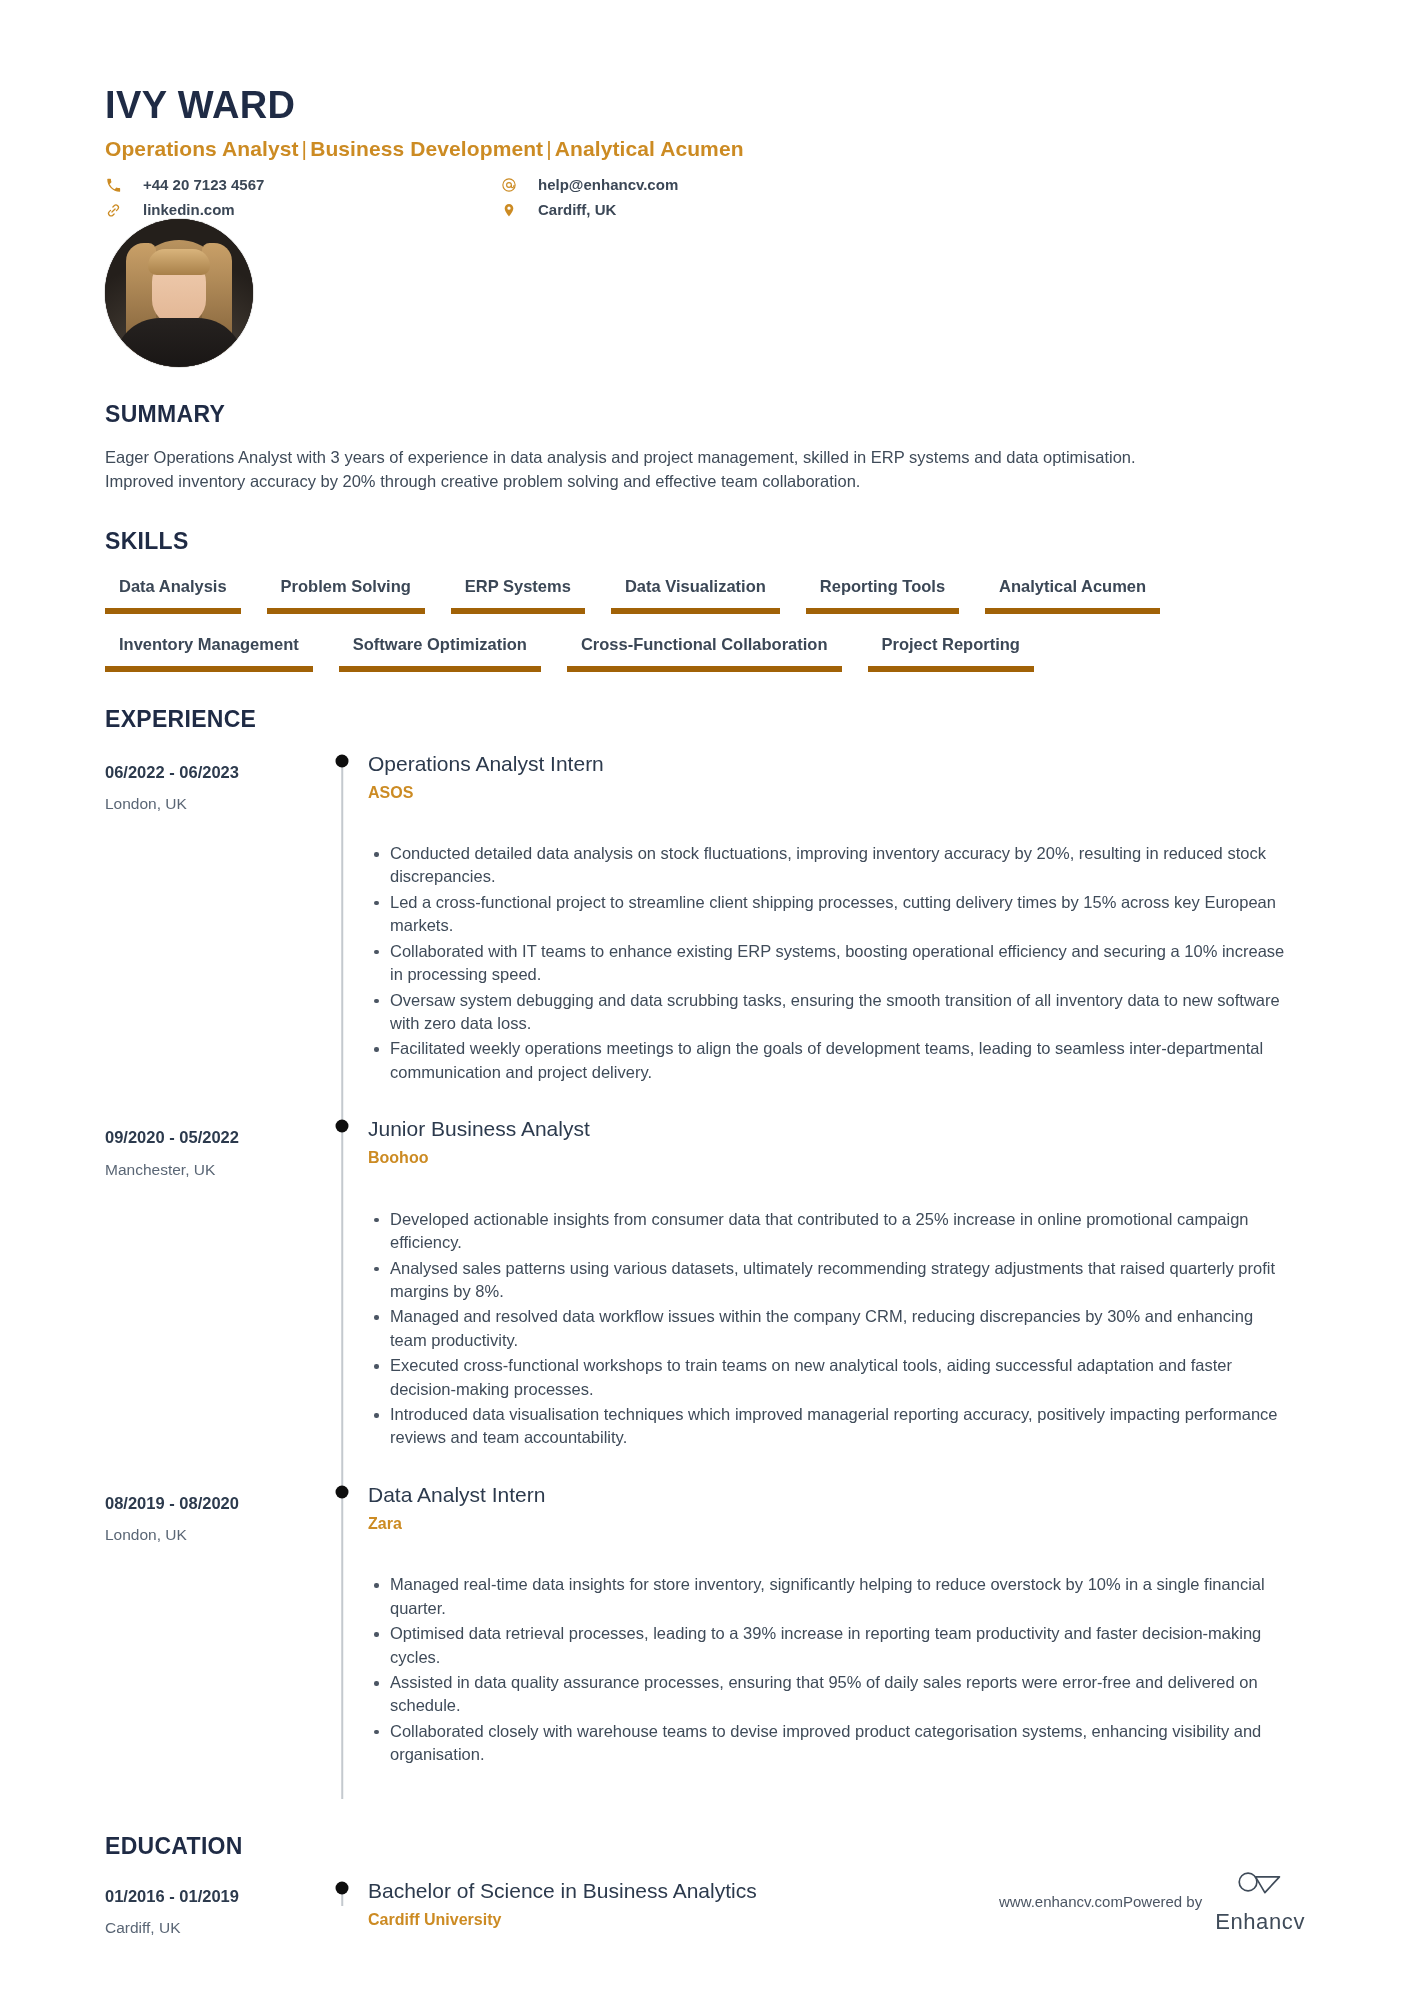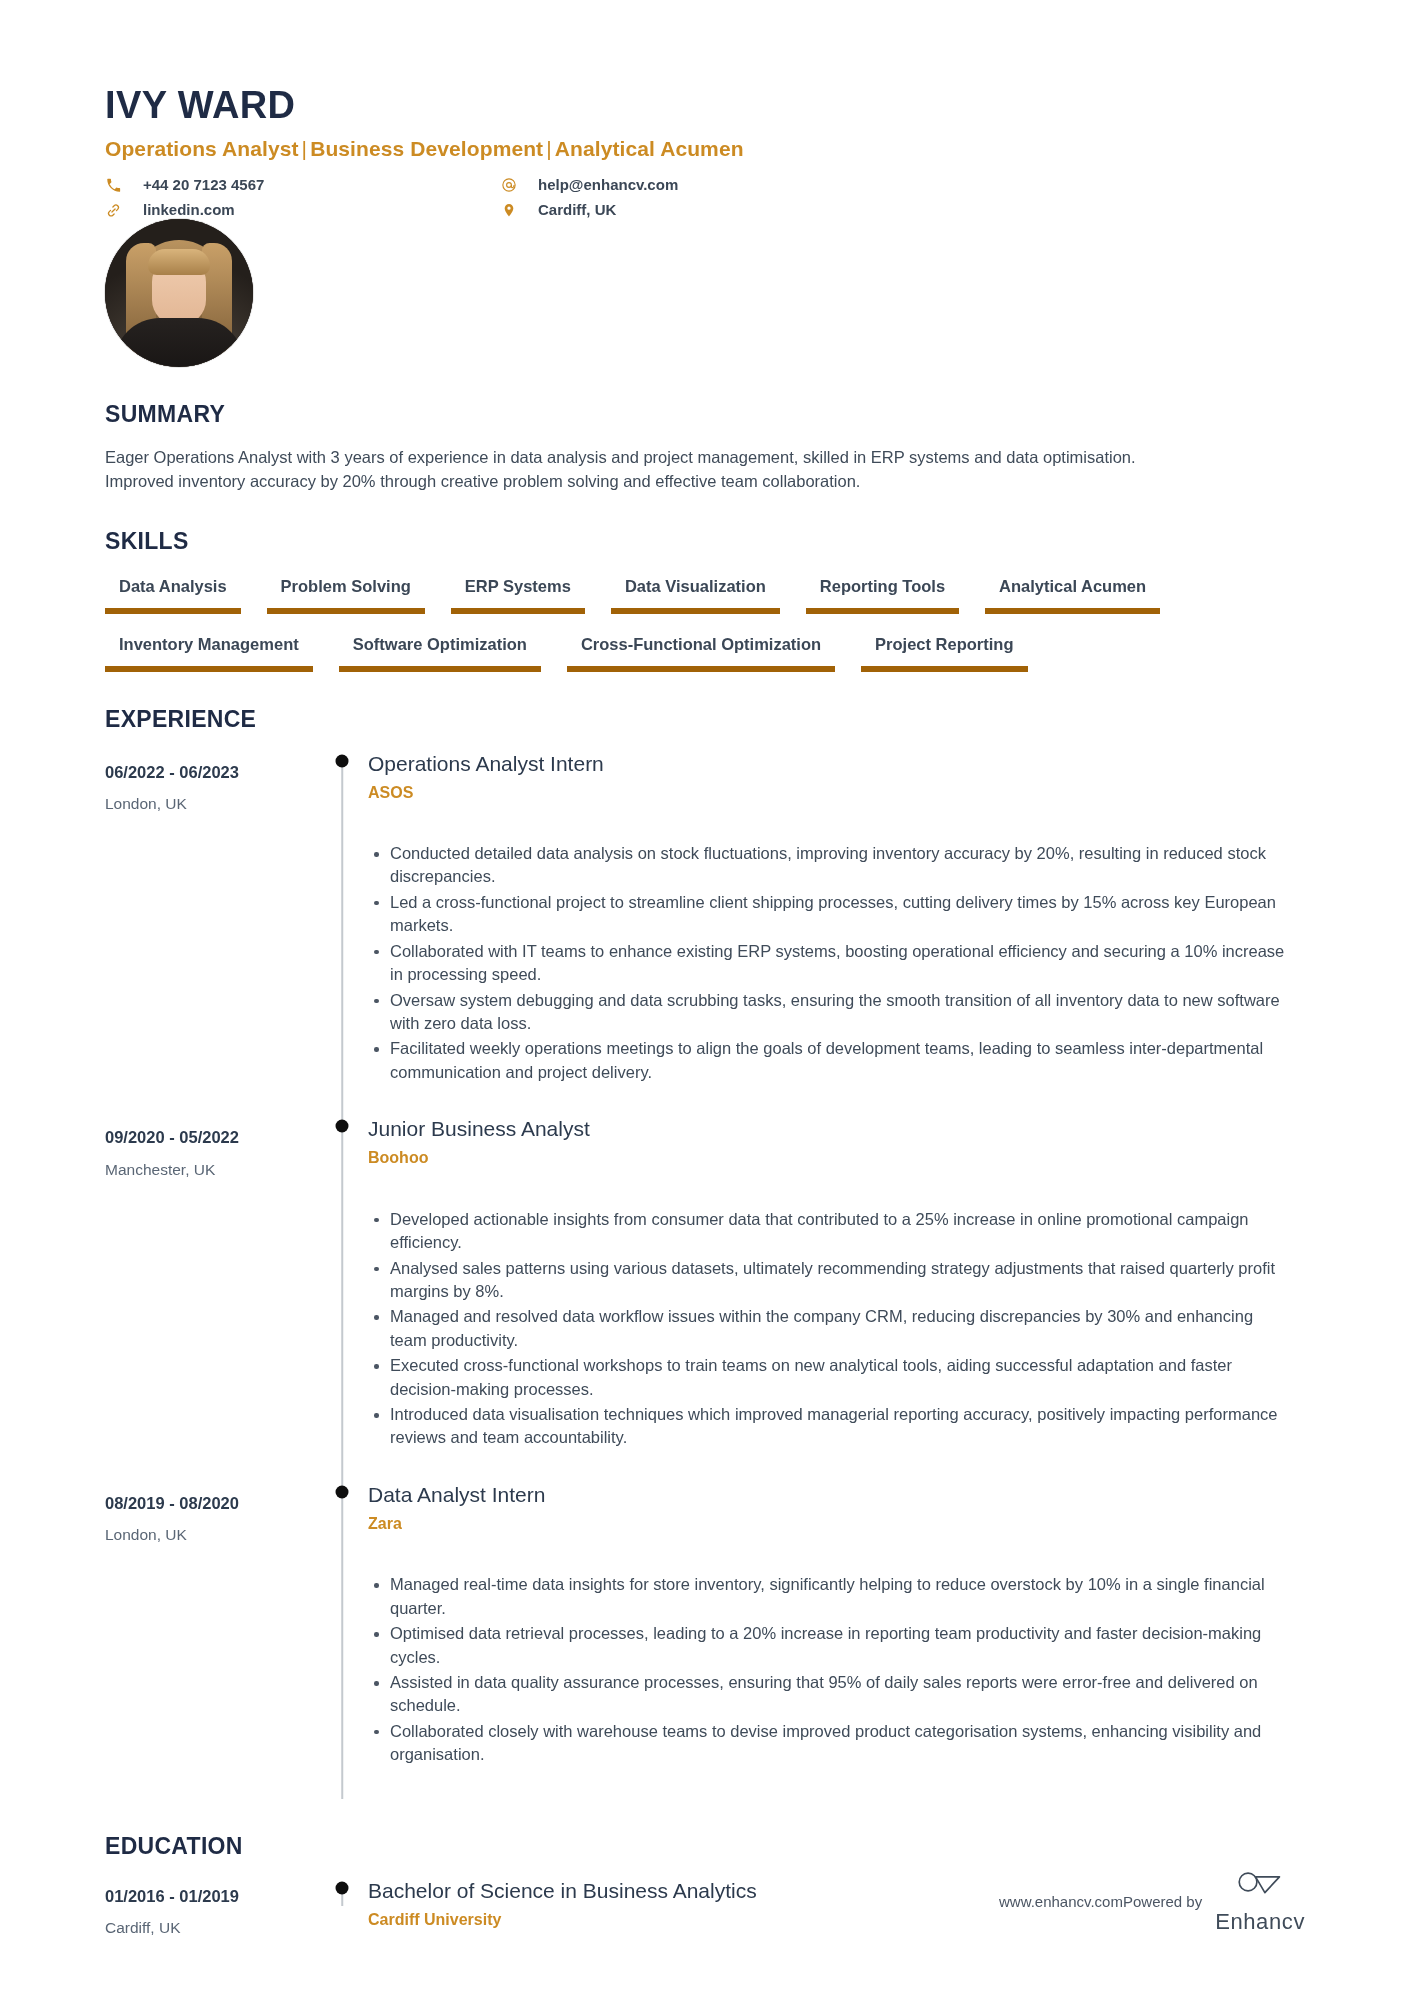--- a/index.html
+++ b/index.html
@@ -388,21 +388,21 @@
     <div class="section-title">SKILLS</div>
     <div class="skills">
       <div class="skill">Data Analysis</div>
       <div class="skill">Problem Solving</div>
       <div class="skill">ERP Systems</div>
       <div class="skill">Data Visualization</div>
       <div class="skill">Reporting Tools</div>
       <div class="skill">Analytical Acumen</div>
       <div class="skill">Inventory Management</div>
       <div class="skill">Software Optimization</div>
-      <div class="skill">Cross-Functional Optimization</div>
+      <div class="skill">Cross-Functional Collaboration</div>
       <div class="skill">Project Reporting</div>
     </div>
   </div>
 
   <div class="section">
     <div class="section-title">EXPERIENCE</div>
     <div class="entries">
 
       <div class="entry">
         <div class="entry-meta">
@@ -455,21 +455,21 @@
         </div>
         <div class="rail">
           <div class="line"></div>
           <div class="dot"></div>
         </div>
         <div class="entry-body">
           <div class="entry-title">Data Analyst Intern</div>
           <div class="entry-company">Zara</div>
           <ul class="bullets">
             <li>Managed real-time data insights for store inventory, significantly helping to reduce overstock by 10% in a single financial quarter.</li>
-            <li>Optimised data retrieval processes, leading to a 20% increase in reporting team productivity and faster decision-making cycles.</li>
+            <li>Optimised data retrieval processes, leading to a 39% increase in reporting team productivity and faster decision-making cycles.</li>
             <li>Assisted in data quality assurance processes, ensuring that 95% of daily sales reports were error-free and delivered on schedule.</li>
             <li>Collaborated closely with warehouse teams to devise improved product categorisation systems, enhancing visibility and organisation.</li>
           </ul>
         </div>
       </div>
 
     </div>
   </div>
 
   <div class="section">

